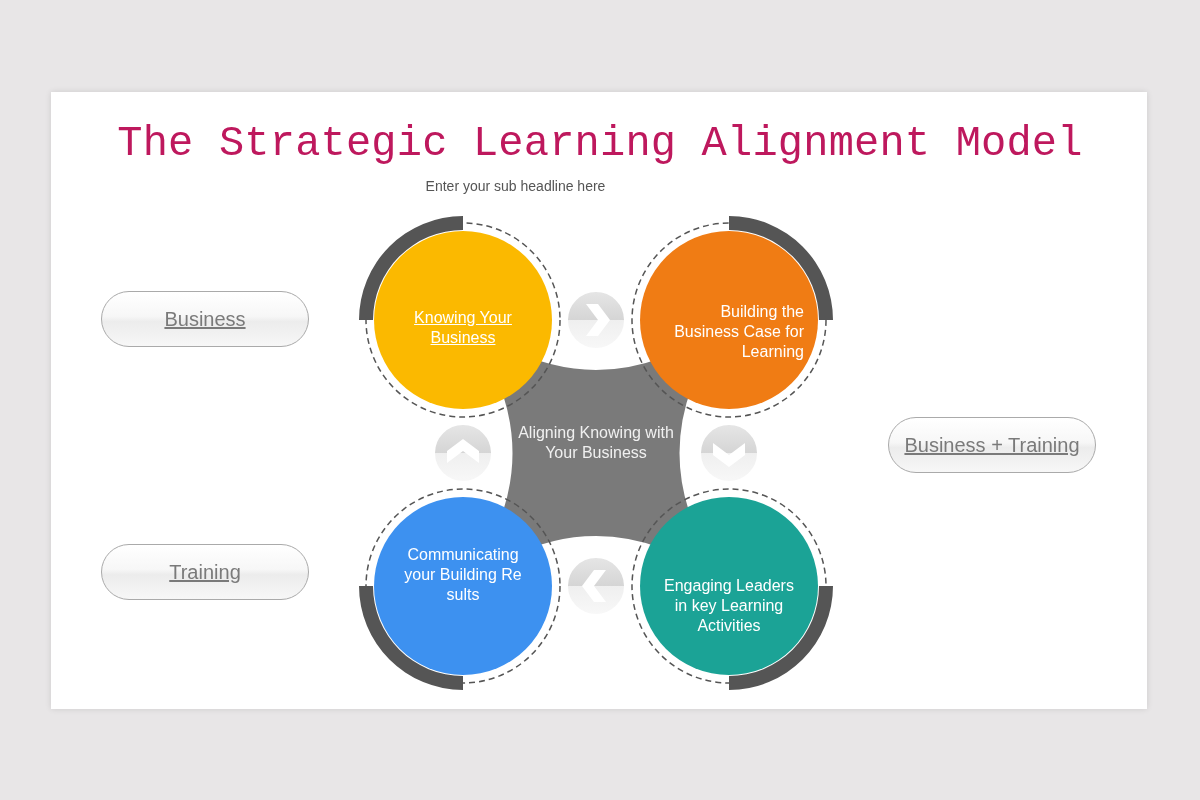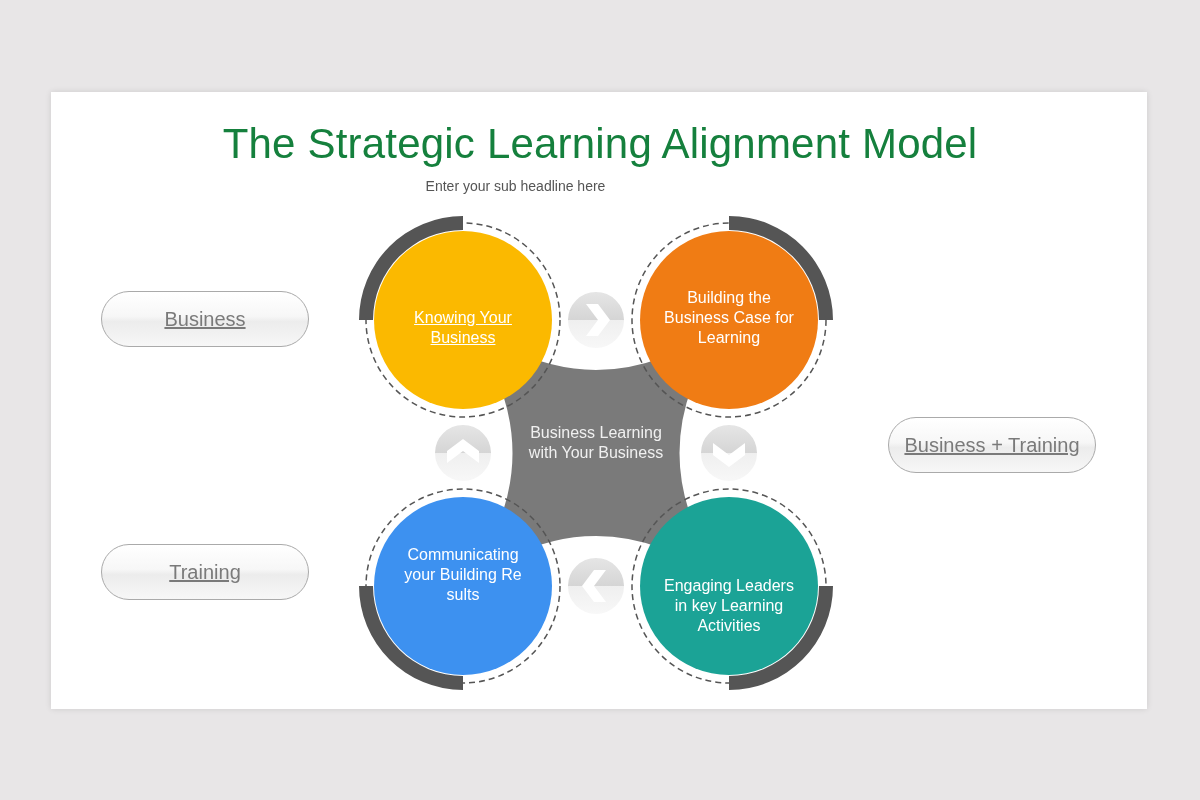--- a/index.html
+++ b/index.html
@@ -1,18 +1,18 @@
 <!DOCTYPE html>
 <html><head>
 <meta charset="utf-8">
 <style>
   html,body{margin:0;padding:0;}
   body{width:1200px;height:800px;background:#e8e6e7;position:relative;overflow:hidden;font-family:"Liberation Sans",sans-serif;}
   .slide{position:absolute;left:51px;top:92px;width:1096px;height:617px;background:#ffffff;box-shadow:0 0 6px rgba(0,0,0,0.12);}
-  .title{position:absolute;left:0;top:120px;width:1200px;text-align:center;font-size:42px;color:#15803d;font-family:Liberation Sans, sans-serif;letter-spacing:0.2px;}
+  .title{position:absolute;left:0;top:120px;width:1200px;text-align:center;font-size:42px;color:#be185d;font-family:Liberation Mono, monospace;letter-spacing:0.2px;}
   .subtitle{position:absolute;left:0;top:178px;width:1031px;text-align:center;font-size:14px;color:#555;}
   .pill{position:absolute;width:208px;height:56px;border-radius:28px;border:1px solid #aaa;
     background:linear-gradient(#ffffff 0%,#f7f7f7 45%,#ececec 55%,#f7f7f7 100%);
     box-sizing:border-box;display:flex;align-items:center;justify-content:center;font-size:20px;color:#7a7a7a;text-decoration:underline;}
   svg.diagram{position:absolute;left:0;top:0;}
   .node-label{position:absolute;width:150px;text-align:center;color:#fff;font-size:16px;line-height:20px;}
   .center-label{position:absolute;width:160px;text-align:center;color:#f0f0f0;font-size:16px;line-height:20px;}
 </style>
 </head>
 <body>
@@ -80,16 +80,16 @@
     <circle cx="596" cy="586" r="29" fill="url(#btnShade)" stroke="#ffffff" stroke-width="2"></circle>
     <path d="M606,570 L594,570 L582,586 L594,602 L606,602 L594,586 Z" fill="#ffffff"></path>
   </g>
   <g>
     <circle cx="463" cy="453" r="29" fill="url(#btnShade)" stroke="#ffffff" stroke-width="2"></circle>
     <path d="M447,463 L447,451 L463,439 L479,451 L479,463 L463,451 Z" fill="#ffffff"></path>
   </g>
 </svg>
 
 <div class="node-label" style="left:388px;top:308px;text-decoration:underline;">Knowing Your Business</div>
-<div class="node-label" style="left:654px;top:288px;width:150px;">Building the Business Case for Learning</div>
+<div class="node-label" style="left:654px;top:302px;width:150px;text-align:right;">Building the Business Case for Learning</div>
 <div class="node-label" style="left:660px;top:576px;width:138px;">Engaging Leaders in key Learning Activities</div>
 <div class="node-label" style="left:403px;top:545px;width:120px;word-break:break-all;">Communicating your Building Results</div>
-<div class="center-label" style="left:516px;top:423px;width:160px;">Business Learning with Your Business</div>
+<div class="center-label" style="left:516px;top:423px;width:160px;">Aligning Knowing with Your Business</div>
 
 </body></html>

